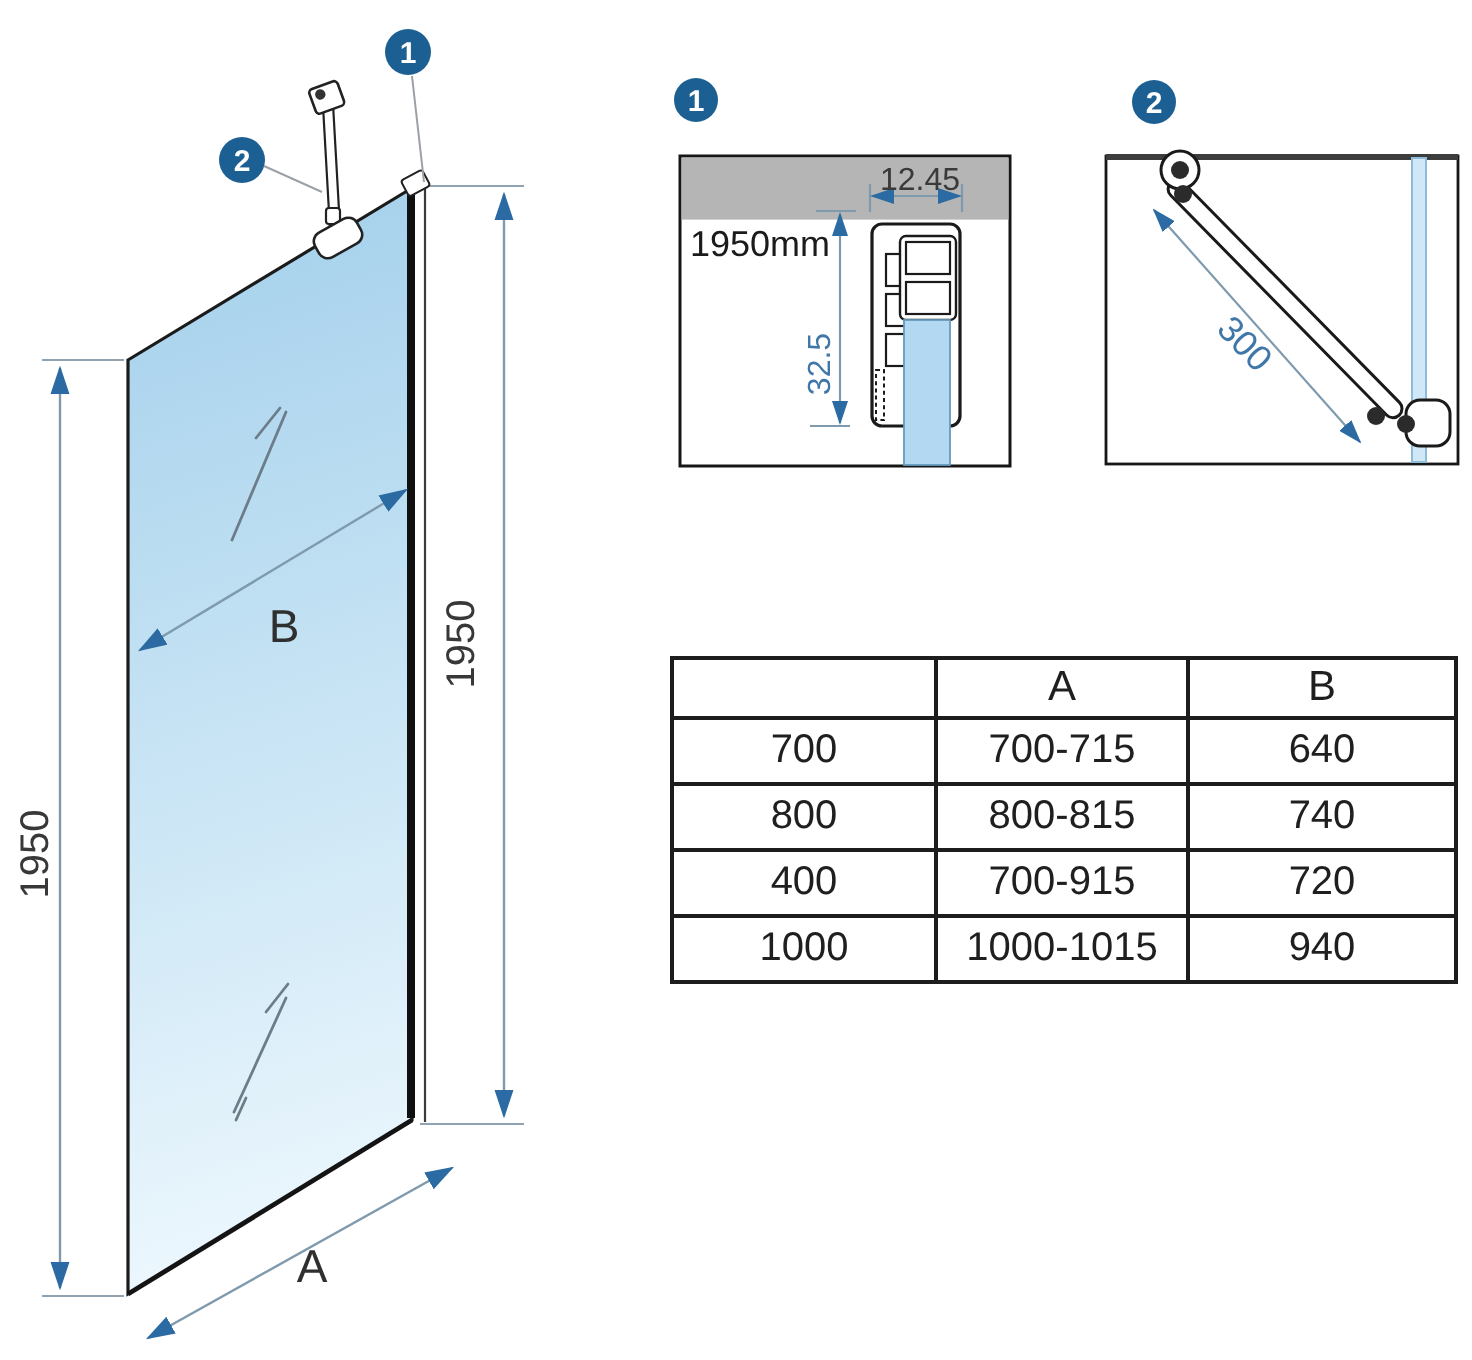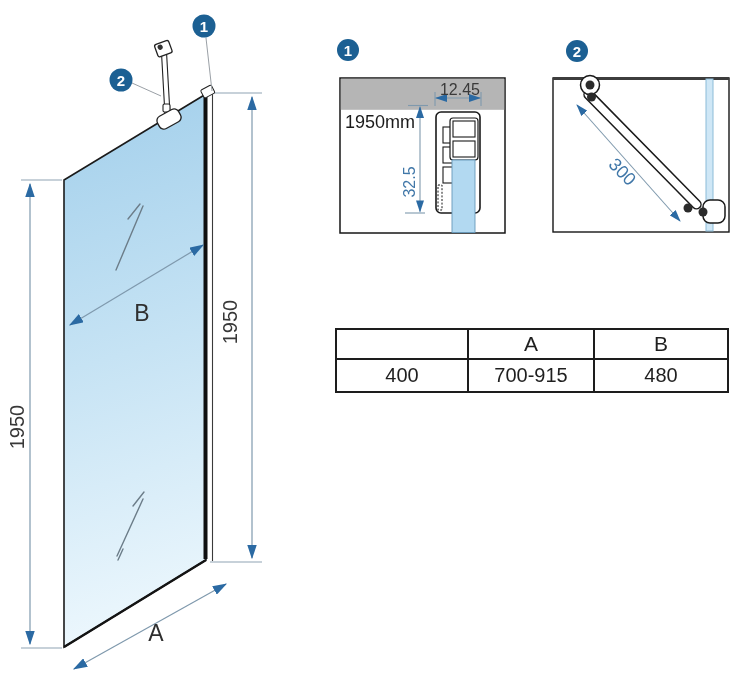--- a/index.html
+++ b/index.html
@@ -195,20 +195,35 @@
     </colgroup>
     <thead>
       <tr>
         <th></th>
         <th>A</th>
         <th>B</th>
       </tr>
     </thead>
     <tbody>
       <tr>
+        <td>700</td>
+        <td>700-715</td>
+        <td>640</td>
+      </tr>
+      <tr>
+        <td>800</td>
+        <td>800-815</td>
+        <td>740</td>
+      </tr>
+      <tr>
         <td>400</td>
         <td>700-915</td>
-        <td>480</td>
+        <td>720</td>
+      </tr>
+      <tr>
+        <td>1000</td>
+        <td>1000-1015</td>
+        <td>940</td>
       </tr>
     </tbody>
   </table>
 
 </div>
 
 </body></html>

